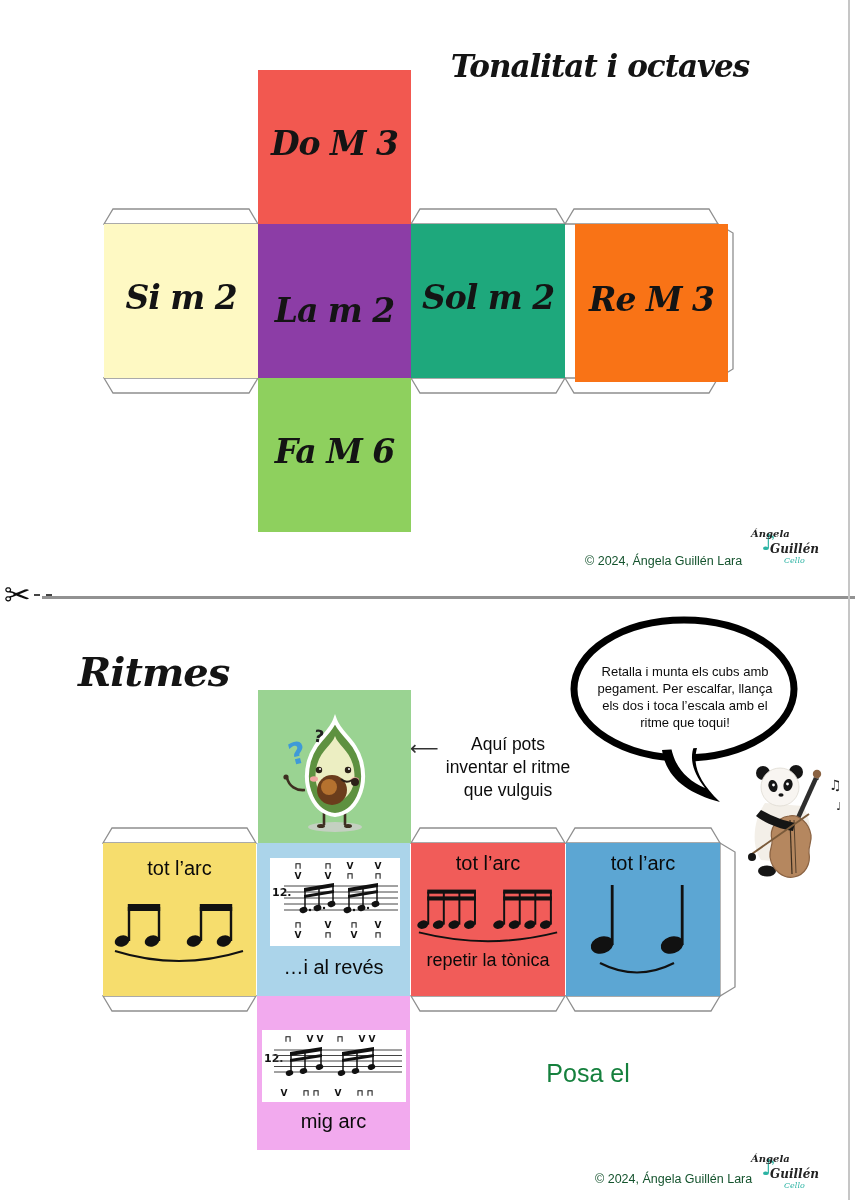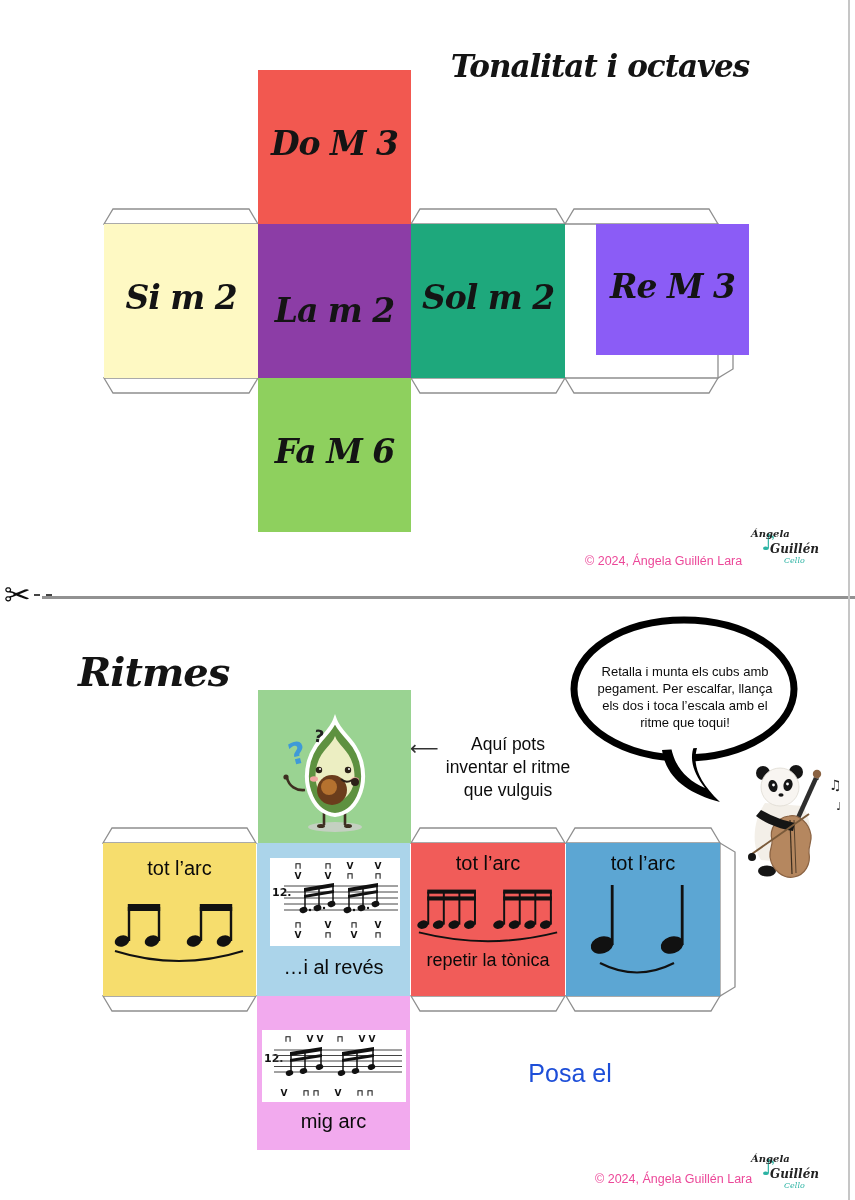--- a/index.html
+++ b/index.html
@@ -32,24 +32,24 @@
   
   .bubble-text{position:absolute;left:585px;top:655px;width:200px;text-align:center;
                font-size:13px;line-height:17px;color:#0c0c0c;margin-top:8px;}
   .bubble-text div{white-space:nowrap;}
   
   .annotation-text{position:absolute;left:438px;top:733px;width:140px;text-align:center;
                    font-size:17.5px;line-height:23px;color:#0c0c0c;}
   .arrow-glyph{position:absolute;left:410px;top:736px;font-size:20px;color:#333;
                font-family:"DejaVu Sans",sans-serif;}
   
-  .metronome{position:absolute;left:445px;top:1058px;width:250px;text-align:center;
-             font-size:25px;line-height:31px;color:#1d4ed8;}
-  
-  .copyright{position:absolute;font-size:12.5px;color:#ec4899;}
+  .metronome{position:absolute;left:463px;top:1058px;width:250px;text-align:center;
+             font-size:25px;line-height:31px;color:#15803d;}
+  
+  .copyright{position:absolute;font-size:12.5px;color:#14532d;}
   .logo{position:absolute;width:56px;height:44px;font-family:"DejaVu Serif",serif;
         font-style:italic;font-weight:bold;}
   .logo span{position:absolute;white-space:nowrap;}
   .logo-clef{left:13px;top:1px;font-size:23px;font-style:normal;font-weight:normal;
              font-family:"DejaVu Sans",sans-serif;}
   .logo-l1{left:3px;top:0;font-size:10px;color:#222;}
   .logo-l2{left:22px;top:14px;font-size:12px;color:#222;}
   .logo-l3{left:36px;top:28px;font-size:8px;font-weight:normal;}
   svg text{font-family:"DejaVu Sans",sans-serif;}
 </style>
@@ -85,21 +85,21 @@
     </div>
     <div class="face" style="left: 104px; top: 224px; width: 154px; height: 154px; background: #fef9c3;">
       <span class="face-label script">Si m 2</span>
     </div>
     <div class="face" style="left: 258px; top: 224px; width: 153px; height: 179px; background: rgb(140, 61, 166);">
       <span class="face-label script">La m 2</span>
     </div>
     <div class="face" style="left: 411px; top: 224px; width: 154px; height: 154px; background: rgb(30, 168, 124);">
       <span class="face-label script">Sol m 2</span>
     </div>
-    <div class="face" style="left: 596px; top: 224px; width: 153px; height: 131px; background: #8b5cf6;">
+    <div class="face" style="left: 575px; top: 224px; width: 153px; height: 158px; background: #f97316;">
       <span class="face-label script">Re M 3</span>
     </div>
     <div class="face" style="left: 258px; top: 378px; width: 153px; height: 154px; background: rgb(142, 208, 94);">
       <span class="face-label script">Fa M 6</span>
     </div>
 
     <div class="copyright" style="left:585px;top:554px;">© 2024, Ángela Guillén Lara</div>
     <div class="logo" style="left:748px;top:528px;">
       <span class="logo-clef" style="color:#2bb3a3;">♪</span>
       <span class="logo-l1">Ángela</span>

